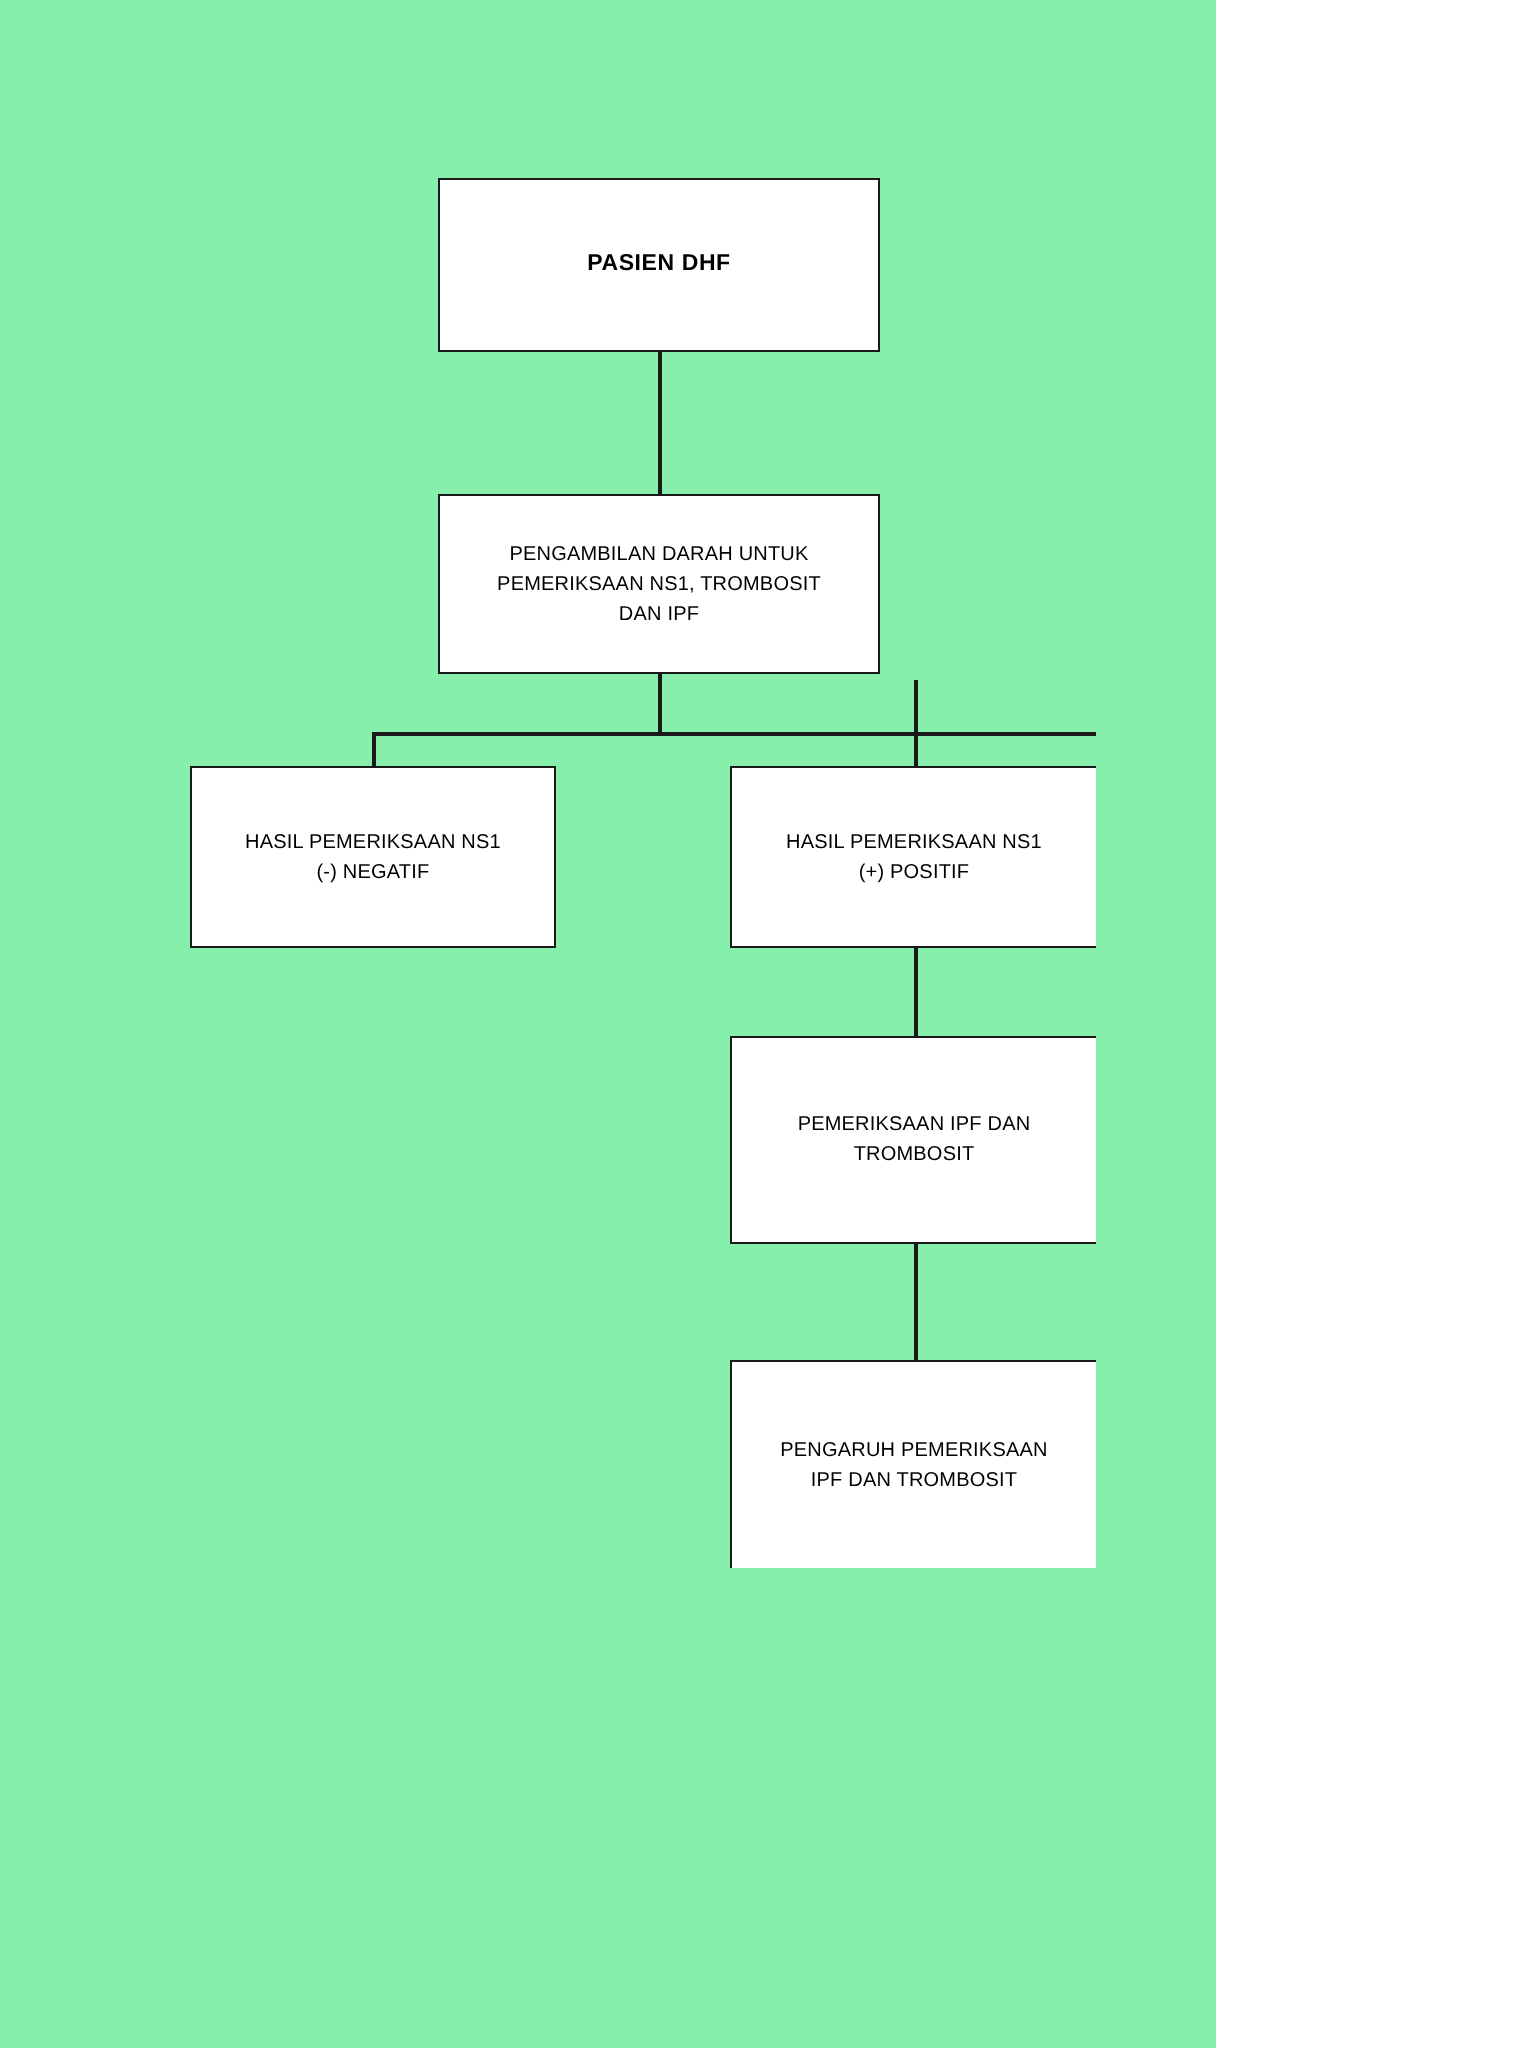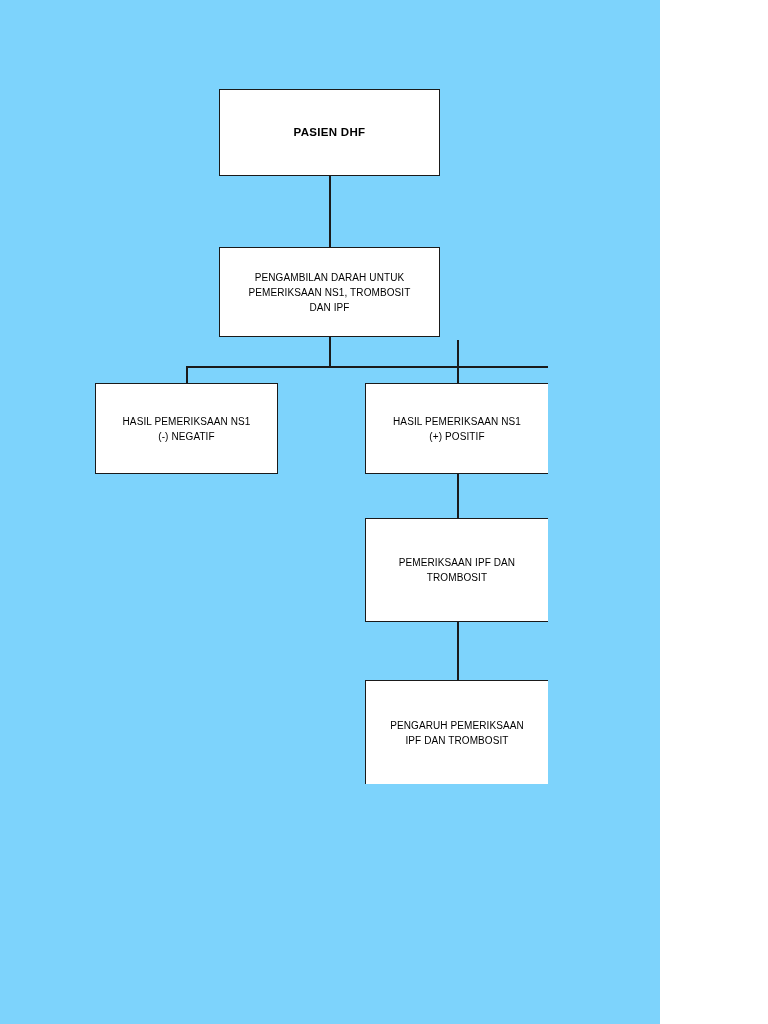--- a/index.html
+++ b/index.html
@@ -7,23 +7,23 @@
     margin: 0;
     padding: 0;
     background: #ffffff;
   }
   body {
     font-family: "Liberation Sans", sans-serif;
     -webkit-font-smoothing: antialiased;
   }
   #canvas {
     position: relative;
-    width: 660px;
+    width: 608px;
     height: 1024px;
-    background: #7dd3fc;
+    background: #86efac;
     overflow: hidden;
   }
 
   
   .node {
     position: absolute;
     box-sizing: border-box;
     background: #ffffff;
     display: flex;
     align-items: center;

